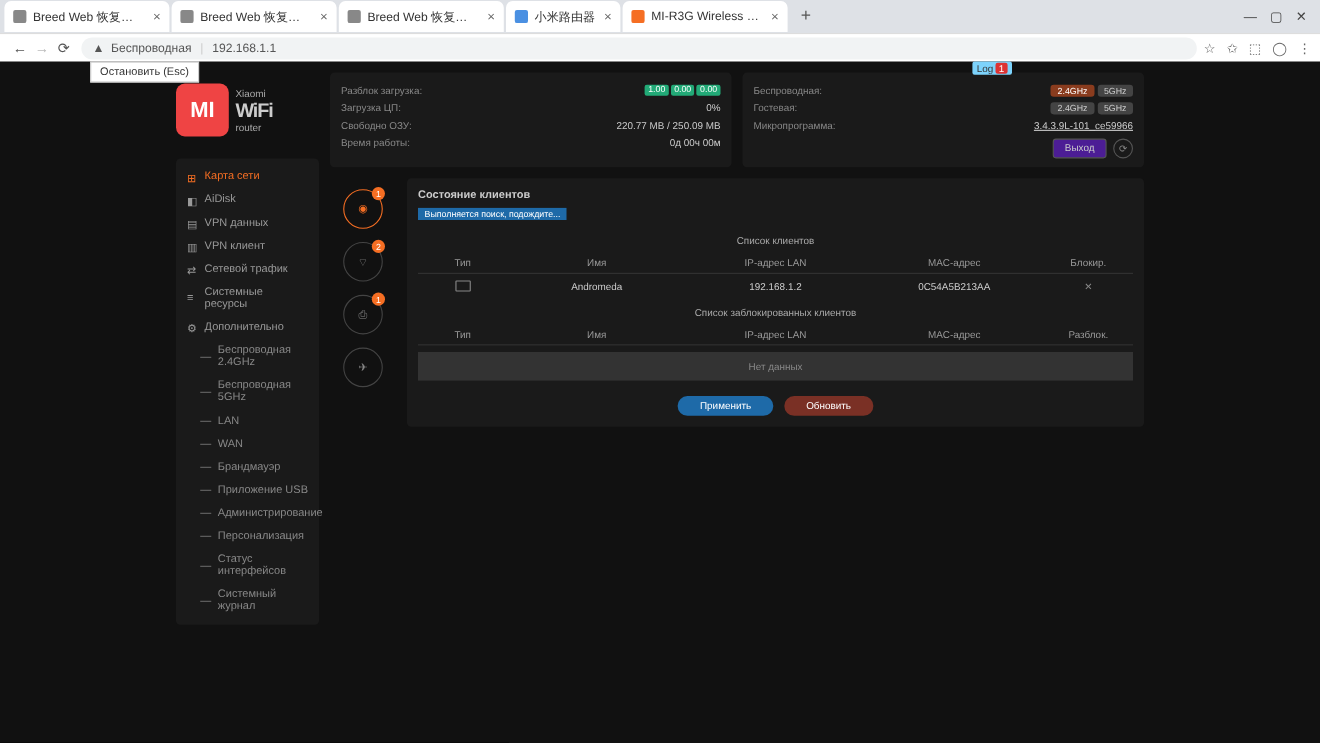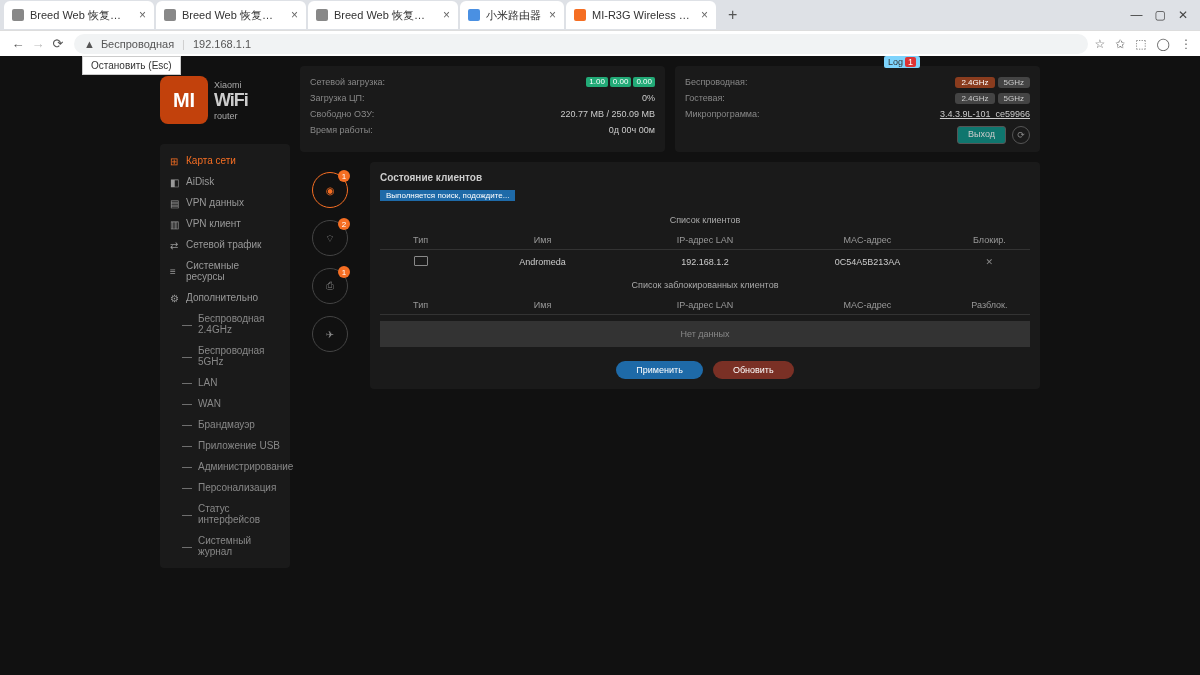--- a/index.html
+++ b/index.html
@@ -32,21 +32,21 @@
 
 
 .router-ui { position: relative; background: #111; height: calc(675px - 56px); color: #ccc; font-size: 10px; padding: 10px 0; }
 .log-badge { position: absolute; top: 0px; right: 280px; background: #7dd3fc; color: #333; font-size: 9px; padding: 1px 4px; border-radius: 2px; }
 .log-badge .count { background: #d33; color: #fff; padding: 0 3px; border-radius: 2px; margin-left: 2px; }
 
 .container { width: 880px; margin: 0 auto; display: flex; gap: 10px; }
 
 .left-col { width: 130px; flex-shrink: 0; }
 .logo-box { display: flex; align-items: center; gap: 6px; padding: 10px 0 20px 0; }
-.logo-sq { width: 48px; height: 48px; background: #c2410c; border-radius: 8px; display: flex; align-items: center; justify-content: center; color: #fff; font-weight: bold; font-size: 20px; }
+.logo-sq { width: 48px; height: 48px; background: #ef4444; border-radius: 8px; display: flex; align-items: center; justify-content: center; color: #fff; font-weight: bold; font-size: 20px; }
 .logo-text { display: flex; flex-direction: column; color: #aaa; font-size: 9px; }
 .logo-text .big { font-size: 18px; font-weight: bold; color: #ccc; letter-spacing: -1px; }
 
 .sidebar { background: #1a1a1a; border-radius: 4px; padding: 6px 0; }
 .side-item { display: flex; align-items: center; padding: 5px 10px; color: #999; cursor: pointer; gap: 6px; }
 .side-item.active { color: #f56e23; }
 .side-item.sub { padding-left: 22px; color: #888; }
 .side-icon { width: 10px; height: 10px; display: inline-block; }
 .stats-box { background: #1a1a1a; border-radius: 4px; padding: 8px 10px; margin-bottom: 10px; }
 .stat-row { display: flex; justify-content: space-between; padding: 3px 0; font-size: 9px; }
@@ -58,21 +58,21 @@
 .icon-stack { display: flex; flex-direction: column; gap: 12px; align-items: center; padding-top: 10px; }
 .big-icon { width: 36px; height: 36px; border: 1px solid #444; border-radius: 50%; display: flex; align-items: center; justify-content: center; color: #888; position: relative; cursor: pointer; }
 .big-icon.active { border-color: #f56e23; color: #f56e23; }
 .big-icon .badge { position: absolute; top: -3px; right: -3px; background: #f56e23; color: #fff; width: 12px; height: 12px; border-radius: 50%; font-size: 8px; display: flex; align-items: center; justify-content: center; }
 .info-row { display: flex; justify-content: space-between; padding: 3px 0; font-size: 9px; align-items: center; }
 .info-row .label { color: #888; }
 .pill { padding: 1px 6px; border-radius: 3px; font-size: 8px; margin-left: 3px; }
 .pill.orange { background: #8a3c1e; color: #fff; }
 .pill.gray { background: #444; color: #ccc; }
 .btn-row { display: flex; gap: 6px; justify-content: flex-end; margin-top: 4px; }
-.small-btn { background: #0f766e; border: 1px solid #555; color: #ccc; padding: 2px 10px; border-radius: 3px; font-size: 9px; cursor: pointer; }
+.small-btn { background: #4c1d95; border: 1px solid #555; color: #ccc; padding: 2px 10px; border-radius: 3px; font-size: 9px; cursor: pointer; }
 .icon-btn { width: 18px; height: 18px; border: 1px solid #555; border-radius: 50%; display: flex; align-items: center; justify-content: center; cursor: pointer; font-size: 9px; color: #888; }
 
 .clients-box { background: #1a1a1a; border-radius: 4px; padding: 10px; }
 .clients-title { font-weight: bold; color: #ccc; margin-bottom: 6px; font-size: 10px; }
 .progress { background: #1e6aa8; color: #fff; font-size: 8px; padding: 1px 6px; display: inline-block; margin-bottom: 8px; text-align: right; }
 .list-header { text-align: center; color: #aaa; font-size: 9px; margin: 6px 0; }
 .thead { display: flex; color: #999; font-size: 9px; padding: 4px 0; border-bottom: 1px solid #333; }
 .trow { display: flex; color: #ccc; font-size: 9px; padding: 6px 0; align-items: center; }
 .tcell { flex: 1; text-align: center; }
 .tcell.narrow { flex: 0.5; }
@@ -199,21 +199,21 @@
         <div class="side-item sub">— <span>Статус интерфейсов</span></div>
         <div class="side-item sub">— <span>Системный журнал</span></div>
       </div>
     </div>
 
     <div style="flex:1; display:flex; flex-direction:column; gap:0;">
 
       <div style="display:flex; gap:10px;">
         <div class="stats-box" style="flex:1">
           <div class="stat-row">
-              <span class="label">Сетевой загрузка:</span>
+              <span class="label">Разблок загрузка:</span>
               <span class="chips">
                 <span class="chip">1.00</span>
                 <span class="chip">0.00</span>
                 <span class="chip">0.00</span>
               </span>
             </div>
           <div class="stat-row">
               <span class="label">Загрузка ЦП:</span>
               <span class="value">0%</span>
             </div>

